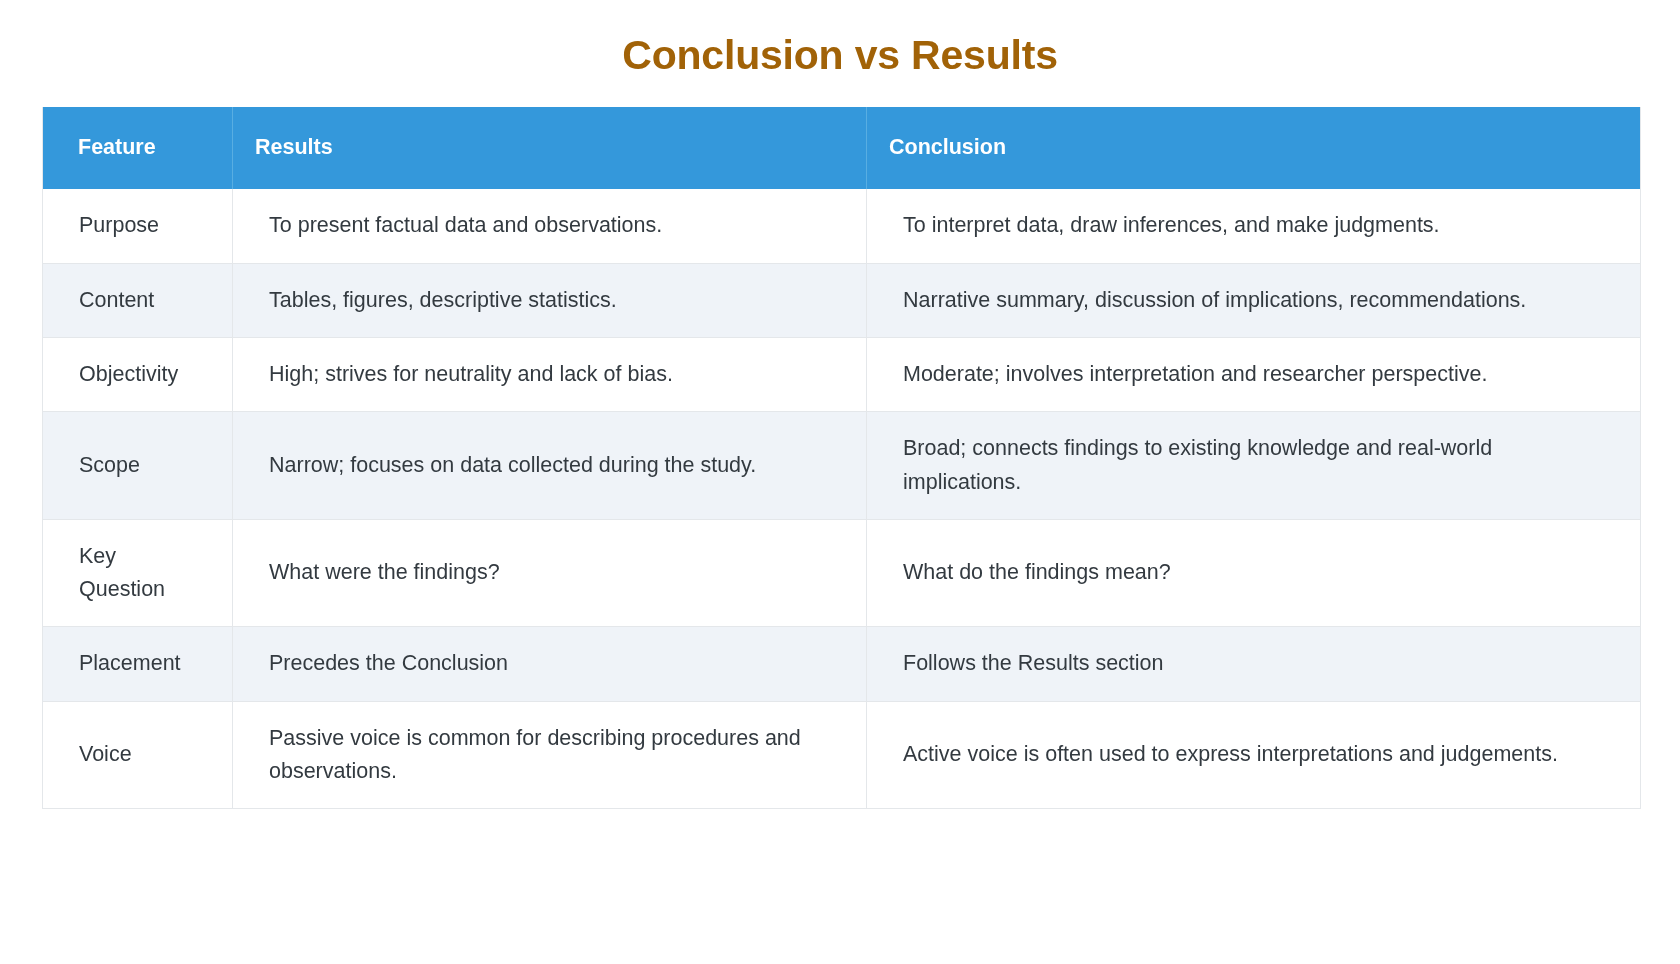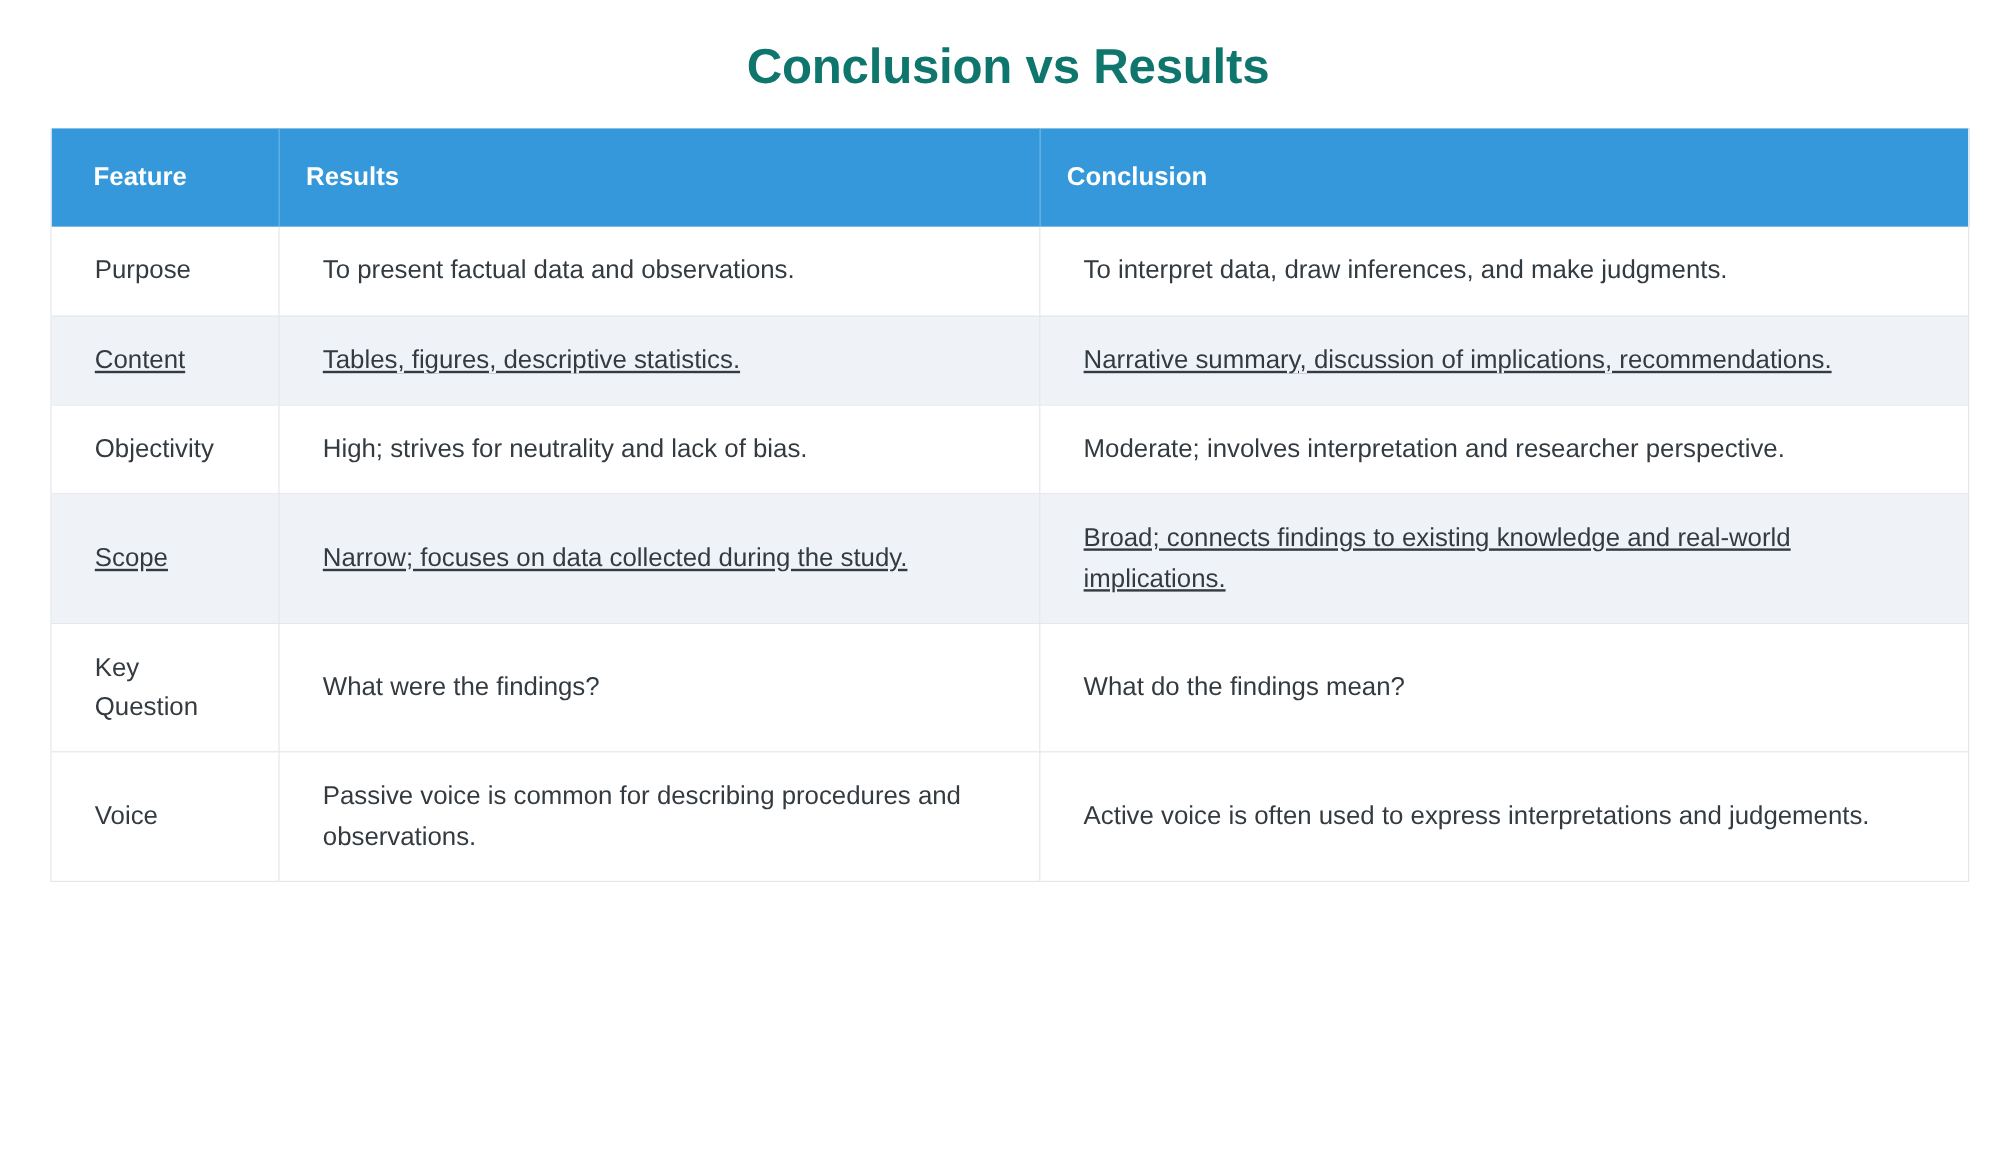--- a/index.html
+++ b/index.html
@@ -15,21 +15,21 @@
   }
   .page {
     width: 1680px;
     height: 964px;
     box-sizing: border-box;
     padding: 0;
     overflow: hidden;
   }
   .page-title {
     text-align: center;
-    color: #0f766e;
+    color: #a16207;
     font-size: 41px;
     font-weight: bold;
     letter-spacing: -0.2px;
     margin: 0;
     padding-top: 30px;
     padding-bottom: 0;
     line-height: 1.25;
   }
   .table-wrap {
     margin: 26px 42px 0 42px;
@@ -73,21 +73,20 @@
     border-right: 1px solid #e4e7ea;
     border-bottom: 1px solid #e4e7ea;
     line-height: 1.55;
     word-wrap: break-word;
   }
   table.compare tbody td:last-child { border-right: none; }
   table.compare tbody tr:last-child td { border-bottom: none; }
 
   table.compare tbody tr.alt td {
     background: #eff3f8;
-    text-decoration: underline;
   }
   table.compare tbody tr.plain td {
     background: #ffffff;
   }
   .cell-feature { color: #333a40; }
 </style>
 </head>
 <body>
 
 <div class="page">
@@ -127,20 +126,25 @@
         <tr class="alt">
           <td class="cell-feature">Scope</td>
           <td>Narrow; focuses on data collected during the study.</td>
           <td>Broad; connects findings to existing knowledge and real-world implications.</td>
         </tr>
         <tr class="plain">
           <td class="cell-feature">Key Question</td>
           <td>What were the findings?</td>
           <td>What do the findings mean?</td>
         </tr>
+        <tr class="alt">
+          <td class="cell-feature">Placement</td>
+          <td>Precedes the Conclusion</td>
+          <td>Follows the Results section</td>
+        </tr>
         <tr class="plain">
           <td class="cell-feature">Voice</td>
           <td>Passive voice is common for describing procedures and observations.</td>
           <td>Active voice is often used to express interpretations and judgements.</td>
         </tr>
       </tbody>
     </table>
   </div>
 
 </div>

